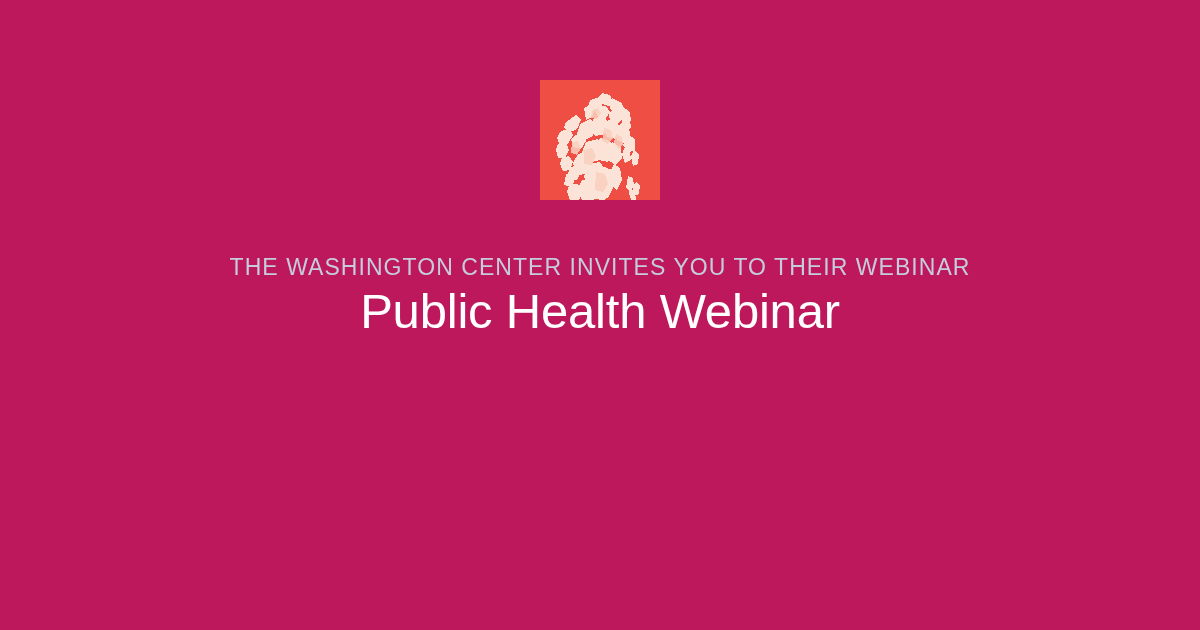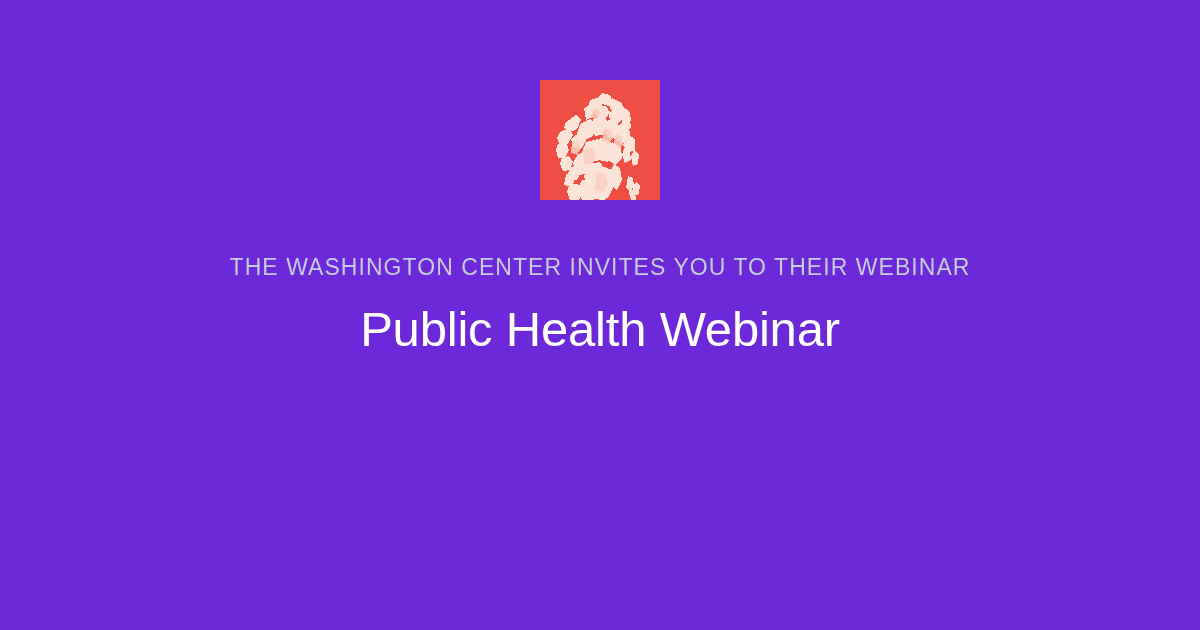--- a/index.html
+++ b/index.html
@@ -14,21 +14,21 @@
   body {
     background: #0f2360;
     font-family: "Liberation Sans", sans-serif;
     -webkit-font-smoothing: antialiased;
   }
 
   .event-card {
     position: relative;
     width: 1200px;
     height: 630px;
-    background: #6d28d9;
+    background: #be185d;
     display: flex;
     flex-direction: column;
     align-items: center;
   }
 
   
   .logo-wrap {
     position: absolute;
     left: 540px;
     top: 80px;
@@ -60,21 +60,21 @@
     font-weight: 400;
     letter-spacing: 1.05px;
     line-height: 30px;
     color: #c5ccdd;
     text-transform: uppercase;
     white-space: nowrap;
   }
 
   .event-title {
     display: block;
-    margin-top: 18px;
+    margin-top: 0;
     font-family: "Liberation Sans", sans-serif;
     font-size: 49px;
     font-weight: 400;
     letter-spacing: -0.2px;
     line-height: 58px;
     color: #ffffff;
     white-space: nowrap;
   }
 </style>
 </head>

